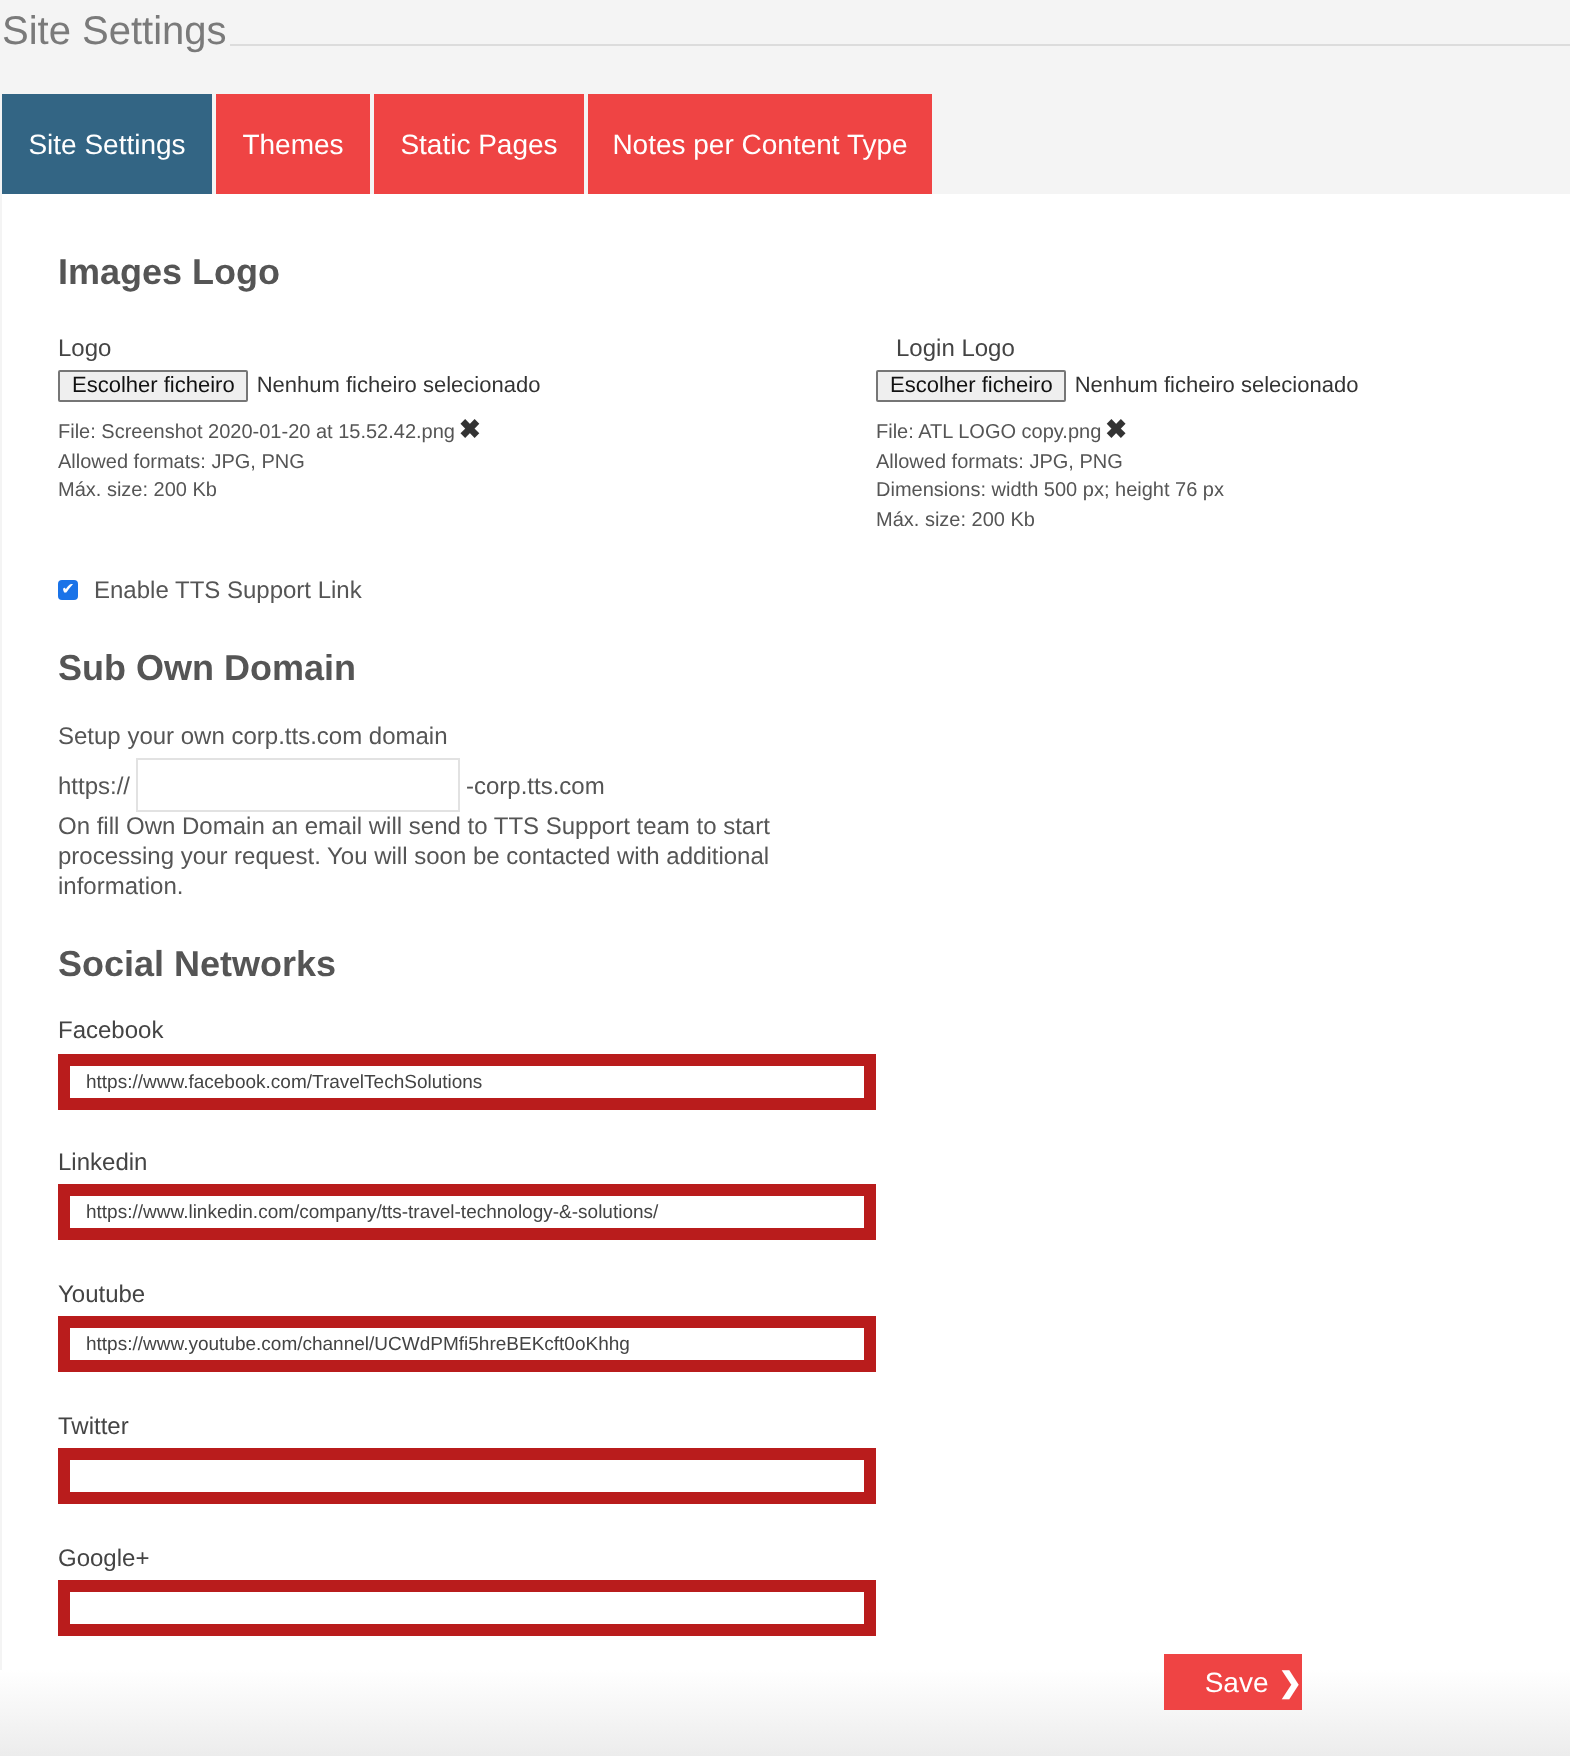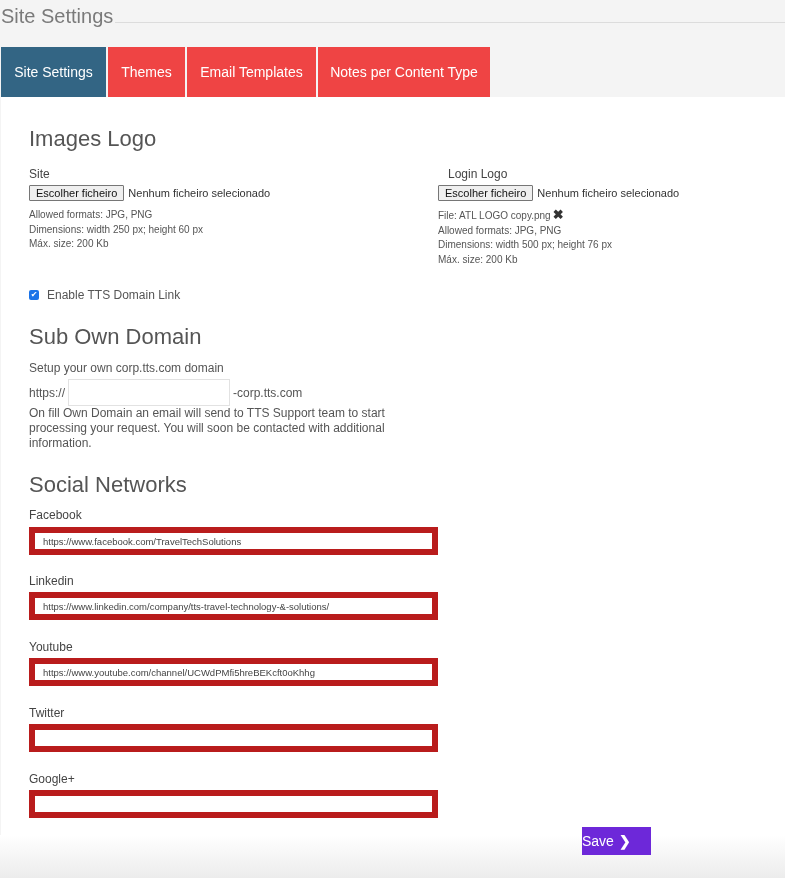--- a/index.html
+++ b/index.html
@@ -33,21 +33,21 @@
     .tab.active { background: #336584; }
     .panel {
       position: absolute; left: 1px; top: 97px; width: 784px; height: 760px;
       background: #fff;
     }
     .bottom-fade {
       position: absolute; left: 0; top: 835px; width: 785px; height: 43px;
       background: linear-gradient(#ffffff, #ececec);
     }
     .h2 {
-      position: absolute; font-size: 22px; color: #555; font-weight: normal;
+      position: absolute; font-size: 18px; color: #555; font-weight: bold;
     }
     .label { position: absolute; font-size: 12px; color: #444; }
     .file-row { position: absolute; display: flex; align-items: center; font-size: 11px; color: #333; }
     .file-btn {
       height: 16px; padding: 2px 6px; border: 1px solid #767676; background: #efefef;
       font-size: 11px; color: #111; border-radius: 1px; font-family: "Liberation Sans", sans-serif;
       display: flex; align-items: center; cursor: pointer;
     }
     .file-none { margin-left: 4px; color: #333; text-align: right; }
     .meta { position: absolute; font-size: 10px; color: #555; line-height: 14.5px; }
@@ -63,71 +63,71 @@
       position: absolute; left: 68px; top: 379px; width: 162px; height: 27px;
       border: 1px solid #e2e2e2; background: #fff;
     }
     .social-input {
       position: absolute; left: 29px; width: 409px; height: 28px;
       border: 6px solid #b91c1c; background: #fff;
       font-size: 9.5px; color: #444; padding-left: 8px; display: flex; align-items: center;
     }
     .save-btn {
       position: absolute; left: 582px; top: 827px; width: 69px; height: 28px;
-      background: #6d28d9; color: #fff; font-size: 14px;
-      display: flex; align-items: center; justify-content: flex-start; cursor: pointer;
+      background: #ef4444; color: #fff; font-size: 14px;
+      display: flex; align-items: center; justify-content: flex-end; cursor: pointer;
     }
     .save-btn .chev { margin-left: 5px; font-weight: bold; font-size: 14px; }
   </style>
 </head>
 <body>
 
 <div class="page-header">
   <h1 class="page-title">Site Settings</h1>
   <div class="title-rule"></div>
 </div>
 
 <div class="tabs">
   <div class="tab active" style="width:105px">Site Settings</div>
   <div class="tab" style="width:77px">Themes</div>
-  <div class="tab" style="width:129px">Email Templates</div>
+  <div class="tab" style="width:105px">Static Pages</div>
   <div class="tab" style="width:172px">Notes per Content Type</div>
 </div>
 
 <div class="panel"></div>
 <div class="bottom-fade"></div>
 
 <h2 class="h2" style="left:29px;top:126px">Images Logo</h2>
 
-<div class="label" style="left:29px;top:167px">Site</div>
+<div class="label" style="left:29px;top:167px">Logo</div>
 <div class="file-row" style="left:29px;top:185px">
   <button class="file-btn">Escolher ficheiro</button>
   <span class="file-none">Nenhum ficheiro selecionado</span>
 </div>
 <div class="meta" style="left:29px;top:208px">
+  <div><span>File: Screenshot 2020-01-20 at 15.52.42.png</span><span class="x">✖</span></div>
   <div>Allowed formats: JPG, PNG</div>
-  <div>Dimensions: width 250 px; height 60 px</div>
   <div>Máx. size: 200 Kb</div>
 </div>
 
 <div class="label" style="left:448px;top:167px">Login Logo</div>
 <div class="file-row" style="left:438px;top:185px">
   <button class="file-btn">Escolher ficheiro</button>
   <span class="file-none">Nenhum ficheiro selecionado</span>
 </div>
 <div class="meta" style="left:438px;top:208px">
   <div><span>File: ATL LOGO copy.png</span><span class="x">✖</span></div>
   <div>Allowed formats: JPG, PNG</div>
   <div>Dimensions: width 500 px; height 76 px</div>
   <div>Máx. size: 200 Kb</div>
 </div>
 
 <div class="checkbox-row">
   <span class="cb">✔</span>
-  <span class="cb-label">Enable TTS Domain Link</span>
+  <span class="cb-label">Enable TTS Support Link</span>
 </div>
 
 <h2 class="h2" style="left:29px;top:324px">Sub Own Domain</h2>
 <div class="text" style="left:29px;top:361px">Setup your own corp.tts.com domain</div>
 <div class="text" style="left:29px;top:386px">https://</div>
 <input class="domain-input" value="" style="">
 <div class="text" style="left:233px;top:386px">-corp.tts.com</div>
 <div class="text" style="left:29px;top:406px;width:375px">On fill Own Domain an email will send to TTS Support team to start processing your request. You will soon be contacted with additional information.</div>
 
 <h2 class="h2" style="left:29px;top:472px">Social Networks</h2>

